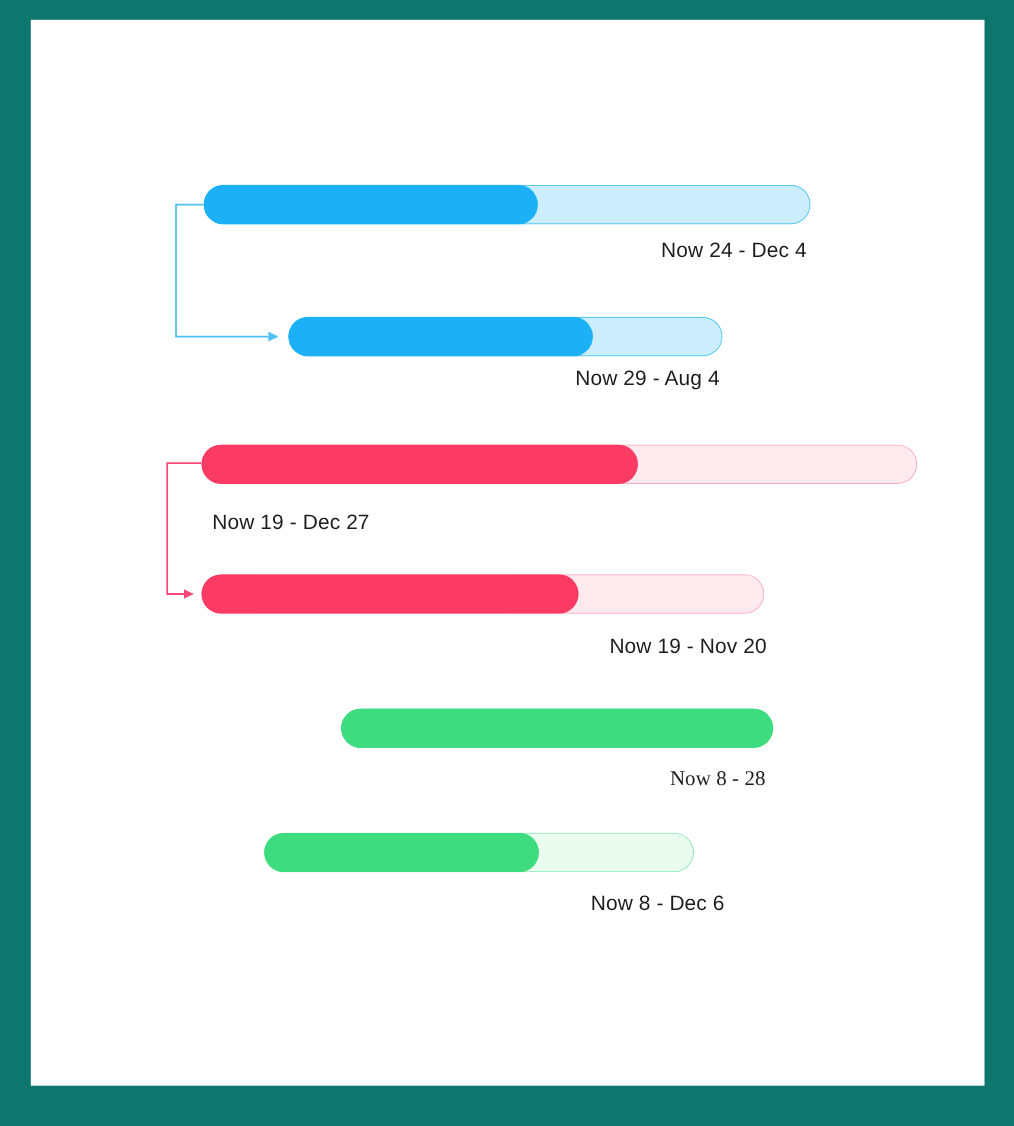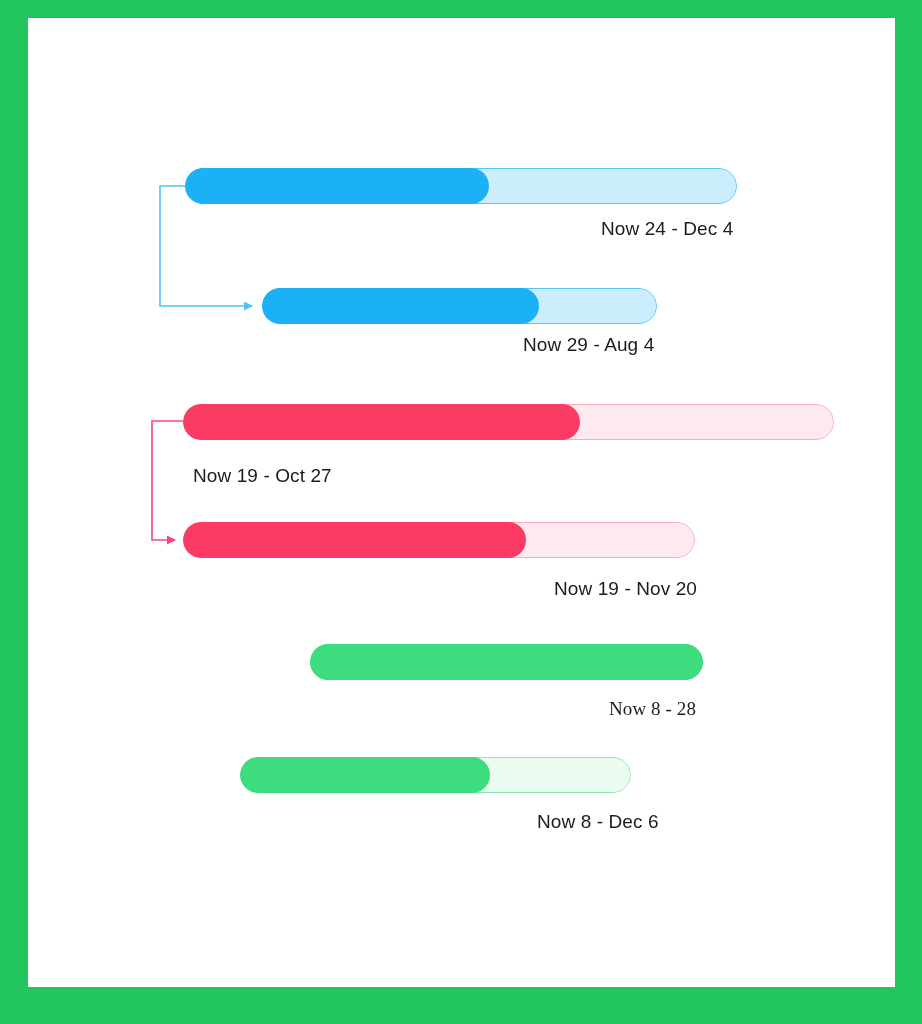--- a/index.html
+++ b/index.html
@@ -12,21 +12,21 @@
     width: 922px;
     height: 1024px;
     font-family: "Liberation Sans", sans-serif;
     -webkit-font-smoothing: antialiased;
   }
 
   #stage {
     position: relative;
     width: 922px;
     height: 1024px;
-    background: #22c55e;
+    background: #0f766e;
     overflow: hidden;
   }
 
   
   #canvas {
     position: absolute;
     left: 28px;
     top: 18px;
     width: 867px;
     height: 969px;
@@ -120,18 +120,18 @@
         <div class="bar-fill" style="background: rgb(61, 220, 127); width: 100%;"></div>
       </div>
       <div class="bar" id="bar-green-2" style="left: 240px; top: 757px; width: 391px; height: 36px;">
         <div class="bar-track" style="background: rgb(234, 251, 240); border: 1px solid rgb(141, 233, 180);"></div>
         <div class="bar-fill" style="background: rgb(61, 220, 127); width: 64%;"></div>
       </div>
     </div>
   <div id="labels-layer">
       <div class="bar-label" style="left: 601px; top: 218px;">Now 24 - Dec 4</div>
       <div class="bar-label" style="left: 523px; top: 334px;">Now 29 - Aug 4</div>
-      <div class="bar-label" style="left: 193px; top: 465px;">Now 19 - Oct 27</div>
+      <div class="bar-label" style="left: 193px; top: 465px;">Now 19 - Dec 27</div>
       <div class="bar-label" style="left: 554px; top: 578px;">Now 19 - Nov 20</div>
       <div class="bar-label" style="left: 609px; top: 698px; font-family: Liberation Serif, serif;">Now 8 - 28</div>
       <div class="bar-label" style="left: 537px; top: 811px;">Now 8 - Dec 6</div>
     </div>
 </div>
 
 </body></html>

